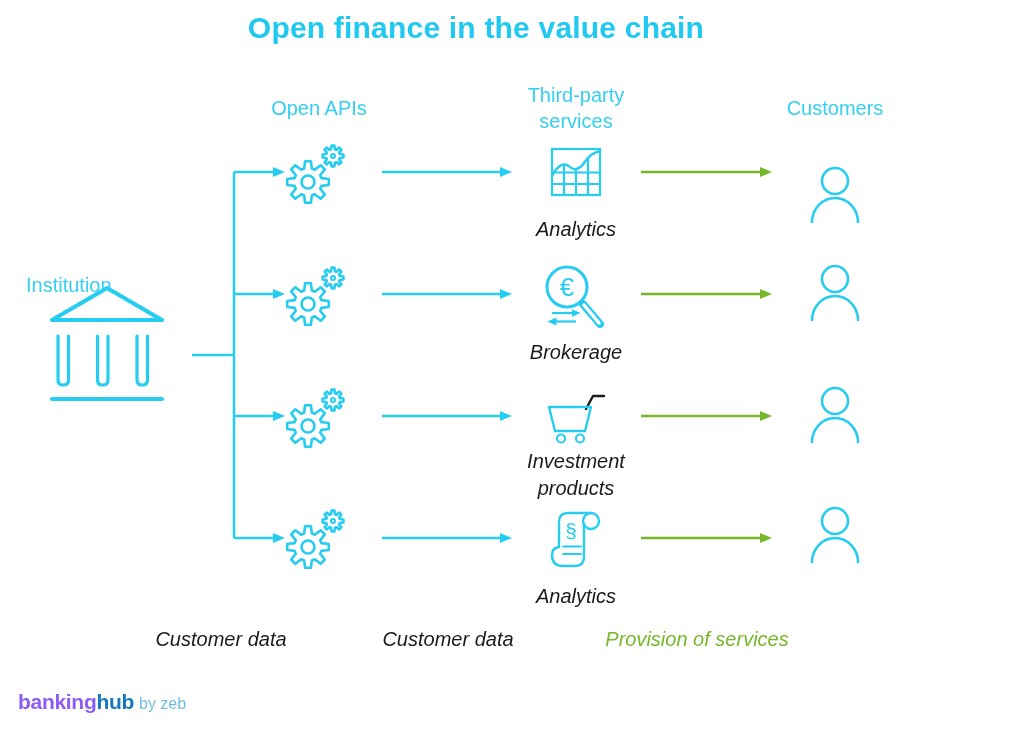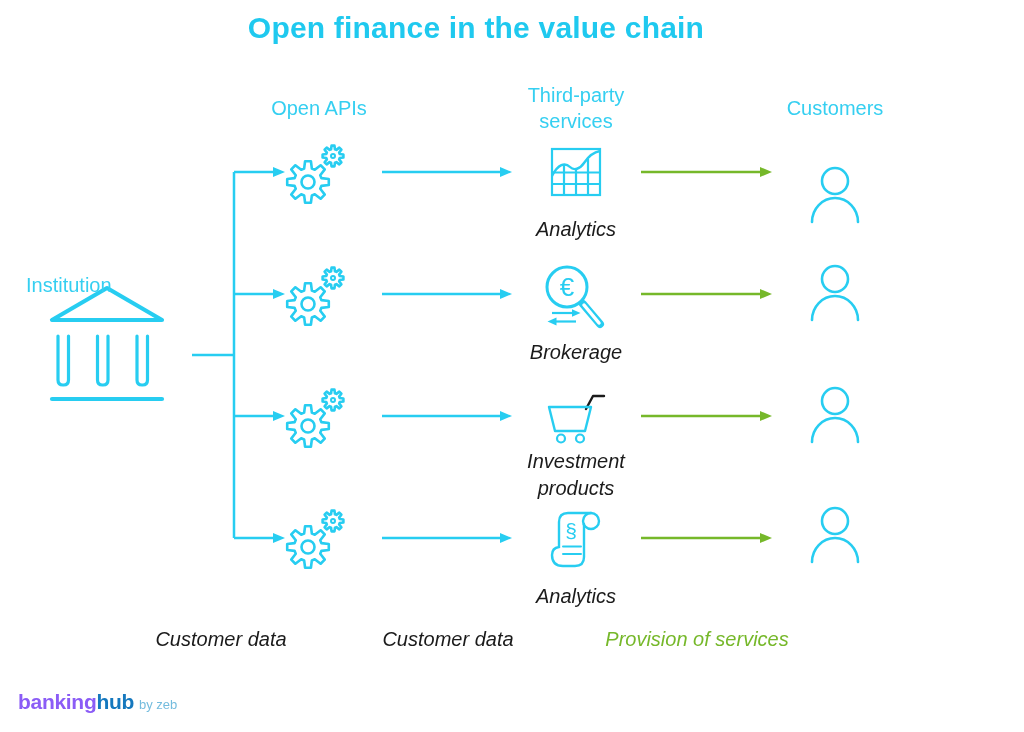--- a/index.html
+++ b/index.html
@@ -26,21 +26,21 @@
   .sol-brokerage{top:339px;}
   .sol-investment{top:448px;}
   .sol-compliance{top:583px;}
   .flow-label{top:628px;text-align:center;font-size:20px;font-style:italic;color:#1b1b1b;}
   .flow-1{left:96px;width:250px;}
   .flow-2{left:323px;width:250px;}
   .flow-3{left:537px;width:320px;color:#76b82a;}
   .logo{left:18px;top:690px;display:flex;align-items:baseline;}
   .logo .p1{color:#8b5cf6;font-size:21px;font-weight:bold;letter-spacing:-0.3px;}
   .logo .p2{color:#1578be;font-size:21px;font-weight:bold;letter-spacing:-0.3px;}
-  .logo .p3{color:#74bcde;font-size:13px;margin-left:5px;text-align:center;}
+  .logo .p3{color:#74bcde;font-size:16px;margin-left:5px;text-align:center;}
 </style>
 </head>
 <body>
 
 <div id="stage">
 
   <svg id="diagram-svg" width="1024" height="732" viewBox="0 0 1024 732">
     <defs>
       <marker id="mC" markerUnits="userSpaceOnUse" markerWidth="13" markerHeight="11" refX="2" refY="5" orient="auto">
         <path d="M0,0 L12,5 L0,10 Z" fill="#27cdf1"></path>

